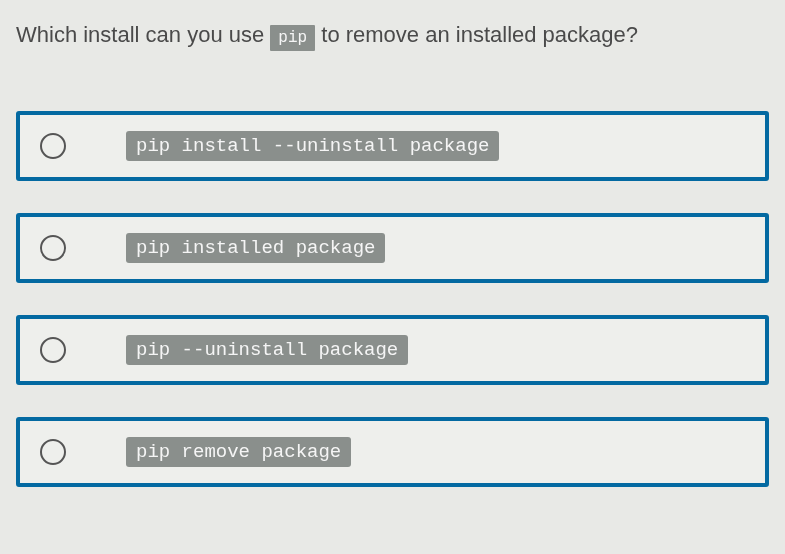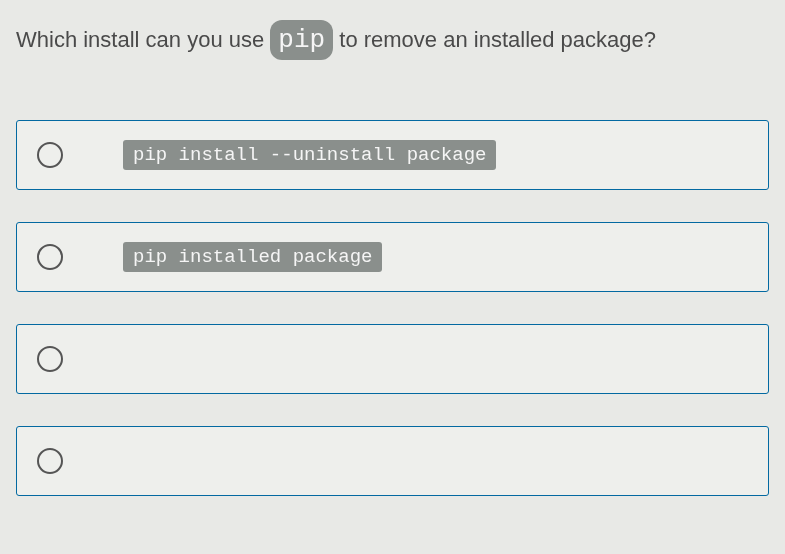--- a/index.html
+++ b/index.html
@@ -19,29 +19,29 @@
       font-size: 22px;
       color: #4a4a4a;
       margin-bottom: 60px;
       line-height: 1.4;
     }
     .code-inline {
       background: #8a8f8c;
       color: #f5f5f5;
       font-family: 'Courier New', monospace;
       padding: 2px 8px;
-      border-radius: 12px;
-      font-size: 26px;
+      border-radius: 1px;
+      font-size: 16px;
       display: inline-block;
     }
     .option {
       display: flex;
       align-items: center;
       background: #eeefec;
-      border: 1px solid #0369a1;
+      border: 4px solid #0369a1;
       border-radius: 3px;
       padding: 16px 20px;
       margin-bottom: 32px;
       min-height: 70px;
     }
     .radio {
       width: 26px;
       height: 26px;
       border: 2.5px solid #555;
       border-radius: 50%;
@@ -72,17 +72,19 @@
   <span class="code-block">pip install --uninstall package</span>
 </div>
 
 <div class="option">
   <div class="radio"></div>
   <span class="code-block">pip installed package</span>
 </div>
 
 <div class="option">
   <div class="radio"></div>
+  <span class="code-block">pip --uninstall package</span>
 </div>
 
 <div class="option">
   <div class="radio"></div>
+  <span class="code-block">pip remove package</span>
 </div>
 
 </body></html>

